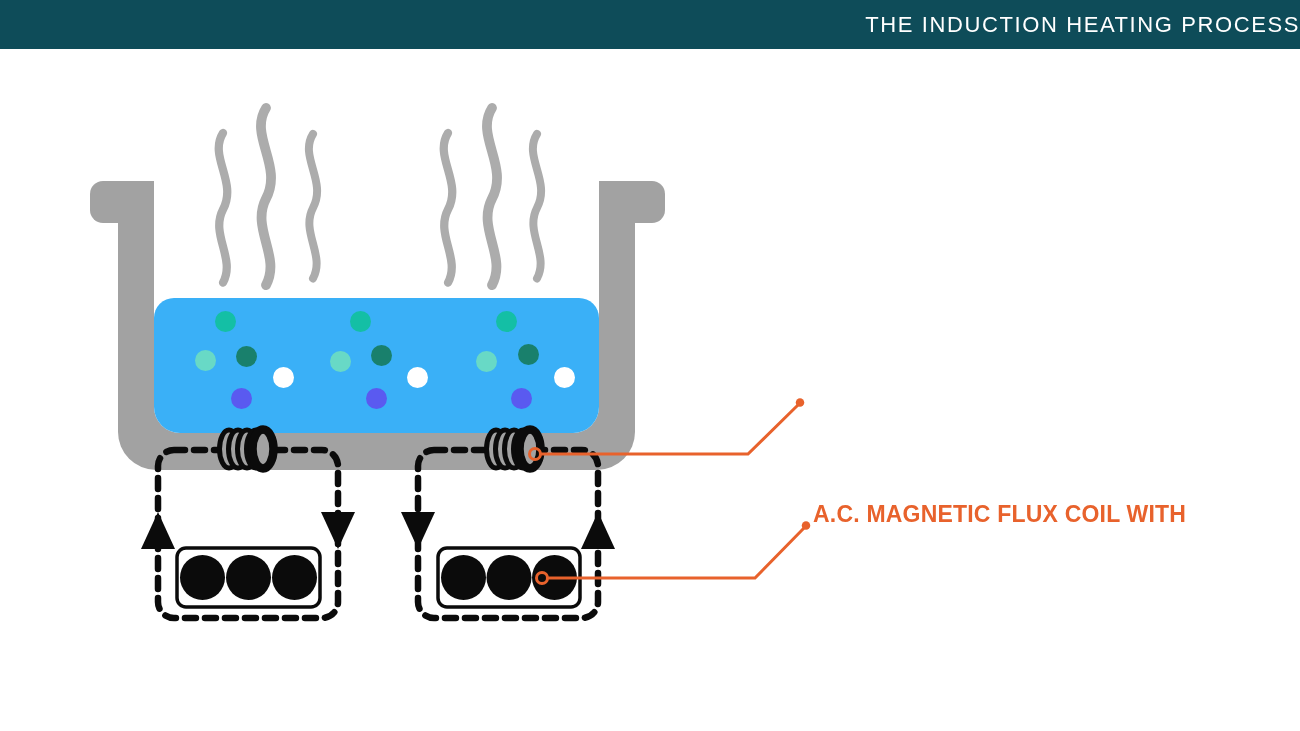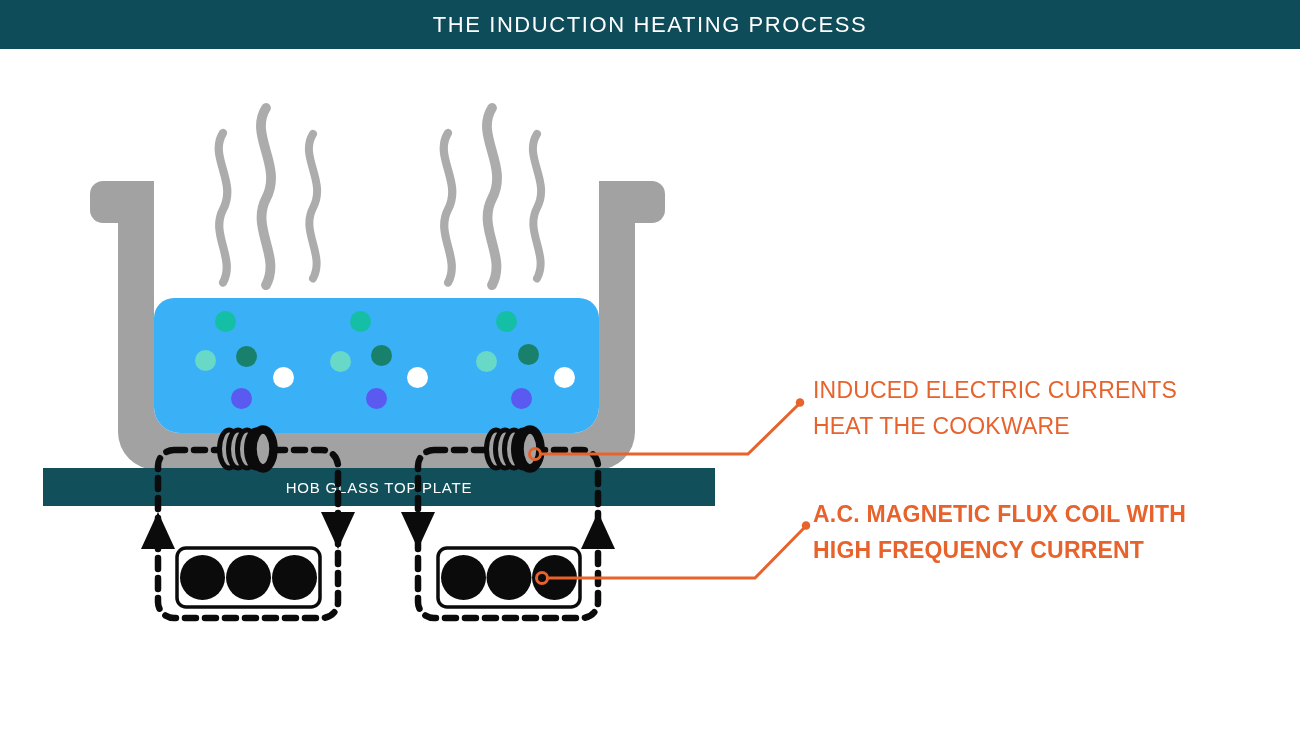--- a/index.html
+++ b/index.html
@@ -1,21 +1,21 @@
 <!DOCTYPE html>
 <html><head>
 <meta charset="utf-8">
 <style>
   html,body{margin:0;padding:0;background:#fff;}
   body{font-family:"Liberation Sans", sans-serif;}
   #stage{position:relative;width:1300px;height:731px;background:#fff;overflow:hidden;}
 
   
   .header{position:absolute;left:0;top:0;width:1300px;height:49px;background:#0E4C59;
-          display:flex;align-items:center;justify-content:center;}
+          display:flex;align-items:center;justify-content:flex-end;}
   .header-title{color:#fff;font-size:22px;letter-spacing:1.6px;font-weight:500;}
 
   
   .pot-part{position:absolute;background:#A2A2A2;}
   .pot-body{left:118px;top:181px;width:517px;height:289px;border-radius:0 0 38px 38px;}
   .handle-left{left:90px;top:181px;width:70px;height:42px;border-radius:13px 0 0 13px;}
   .handle-right{left:595px;top:181px;width:70px;height:42px;border-radius:0 13px 13px 0;}
   .pot-interior{position:absolute;left:154px;top:181px;width:445px;height:252px;background:#fff;
                 border-radius:0 0 26px 26px;}
   .water{position:absolute;left:154px;top:298px;width:445px;height:135px;background:#3AB0F7;
@@ -60,23 +60,20 @@
       <div class="bubble" style="left: 175.5px; top: 52.5px; background: rgb(104, 217, 198);"></div>
       <div class="bubble" style="left: 252.5px; top: 68.5px; background: rgb(255, 255, 255);"></div>
       <div class="bubble" style="left: 211.5px; top: 89.5px; background: rgb(90, 90, 240);"></div>
       <div class="bubble" style="left: 341.5px; top: 12.5px; background: rgb(20, 191, 165);"></div>
       <div class="bubble" style="left: 363.5px; top: 45.5px; background: rgb(25, 128, 108);"></div>
       <div class="bubble" style="left: 321.5px; top: 52.5px; background: rgb(104, 217, 198);"></div>
       <div class="bubble" style="left: 399.5px; top: 68.5px; background: rgb(255, 255, 255);"></div>
       <div class="bubble" style="left: 356.5px; top: 89.5px; background: rgb(90, 90, 240);"></div>
     </div>
 
-  <div class="hob-plate">
-    <span class="hob-plate-label">HOB GLASS TOP PLATE</span>
-  </div>
 
   <svg class="overlay" width="1300" height="731" viewBox="0 0 1300 731">
     <defs>
       <path id="steam-wave" d="M0,0 C-17,27 17,56 0,88 C-15,117 15,144 0,172" fill="none" stroke-linecap="round" stroke-width="9.5"></path>
     </defs>
 
     <g stroke="#ACACAC">
       <use href="#steam-wave" transform="translate(223,133) scale(0.87)"></use>
       <use href="#steam-wave" transform="translate(266,108) scale(1.03)"></use>
       <use href="#steam-wave" transform="translate(313,134) scale(0.84)"></use>
@@ -132,22 +129,17 @@
       <path d="M540.5,454 H748 L799,404"></path>
       <circle cx="800" cy="402.5" r="4.25" fill="#E8622C" stroke="none"></circle>
     </g>
     <g stroke="#E8622C" stroke-width="3" fill="none">
       <circle cx="542" cy="578" r="5.5"></circle>
       <path d="M547.5,578 H755 L805,527"></path>
       <circle cx="806" cy="525.5" r="4.25" fill="#E8622C" stroke="none"></circle>
     </g>
   </svg>
 
-  <div class="annotation annotation-1">
-    <div>INDUCED ELECTRIC CURRENTS</div>
-    <div>HEAT THE COOKWARE</div>
-  </div>
   <div class="annotation annotation-2">
     <div>A.C. MAGNETIC FLUX COIL WITH</div>
-    <div>HIGH FREQUENCY CURRENT</div>
   </div>
 
 </div>
 
 </body></html>

